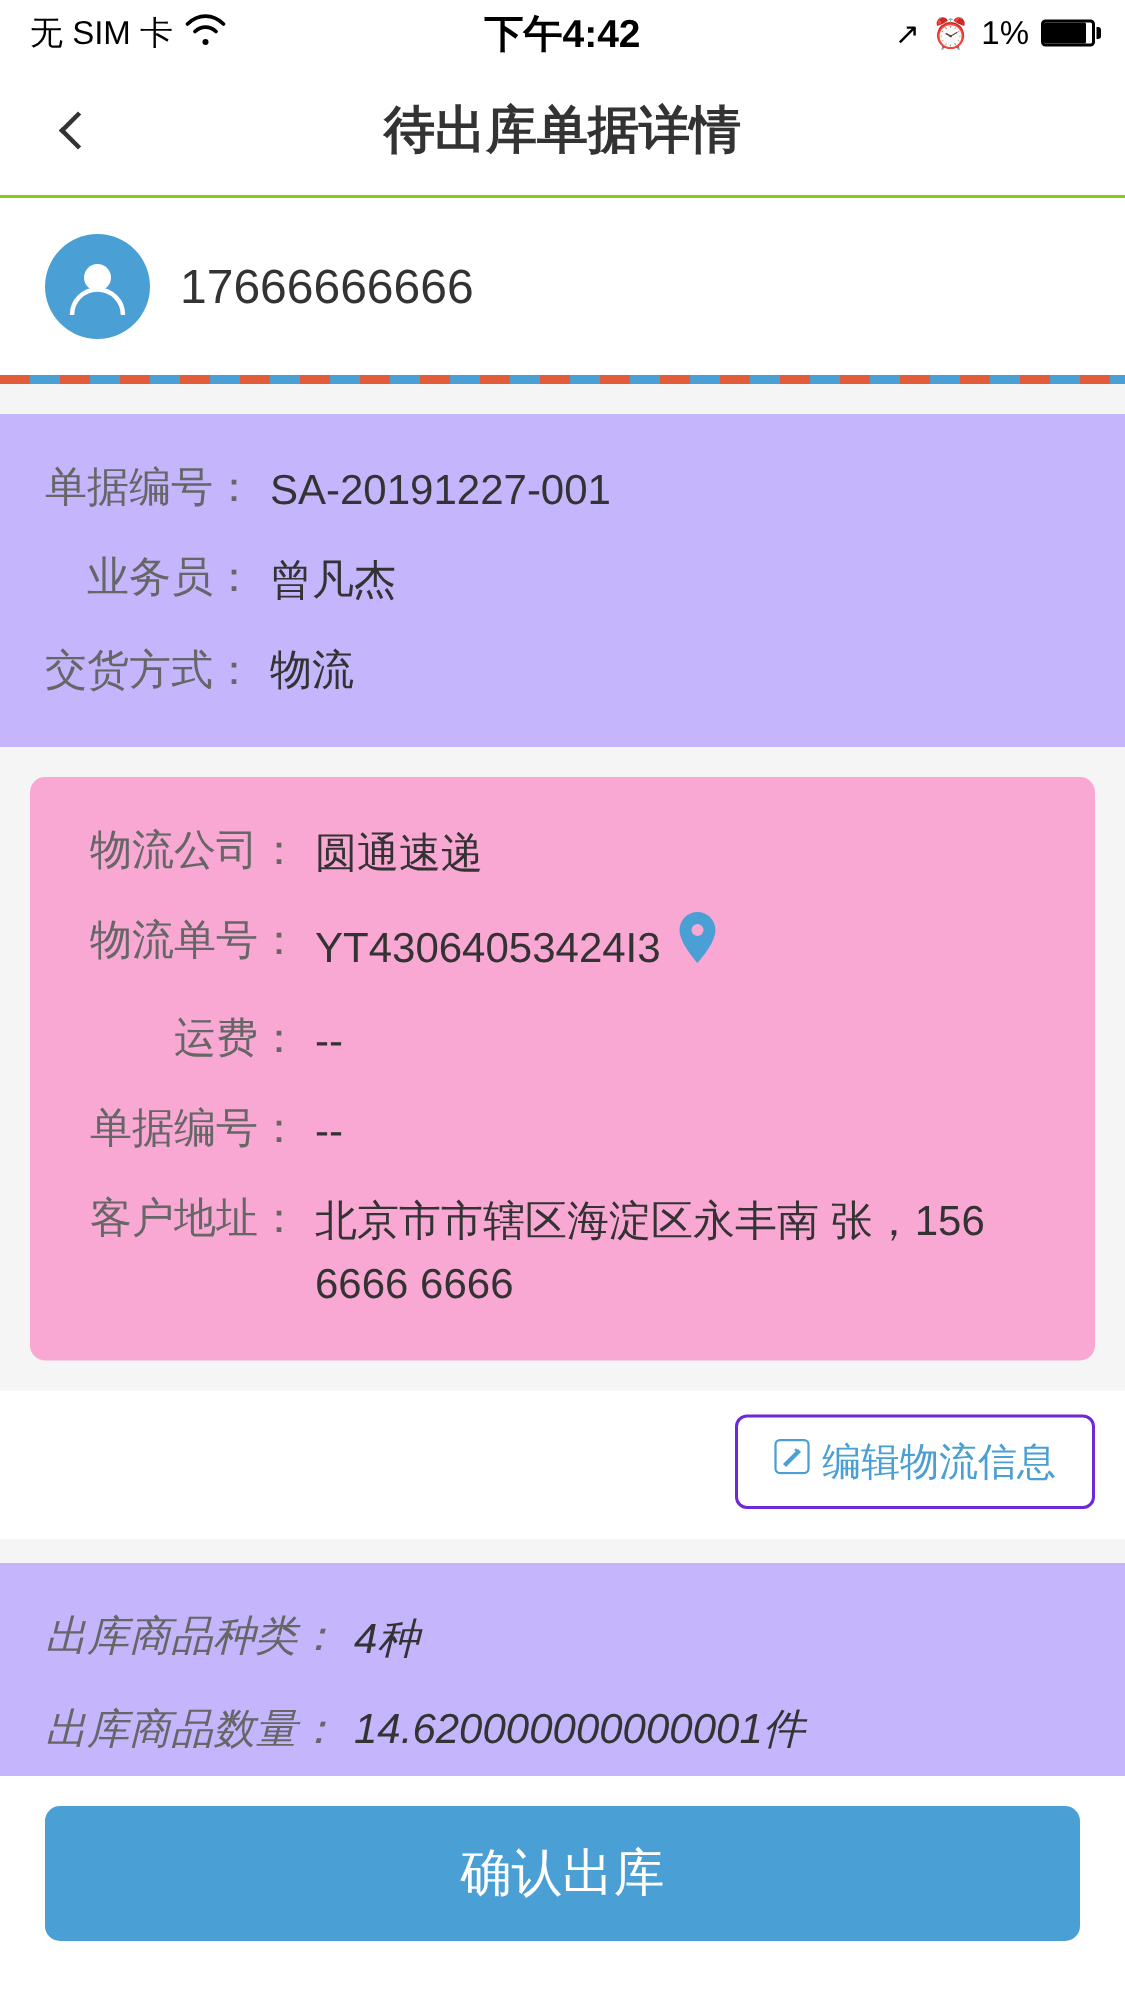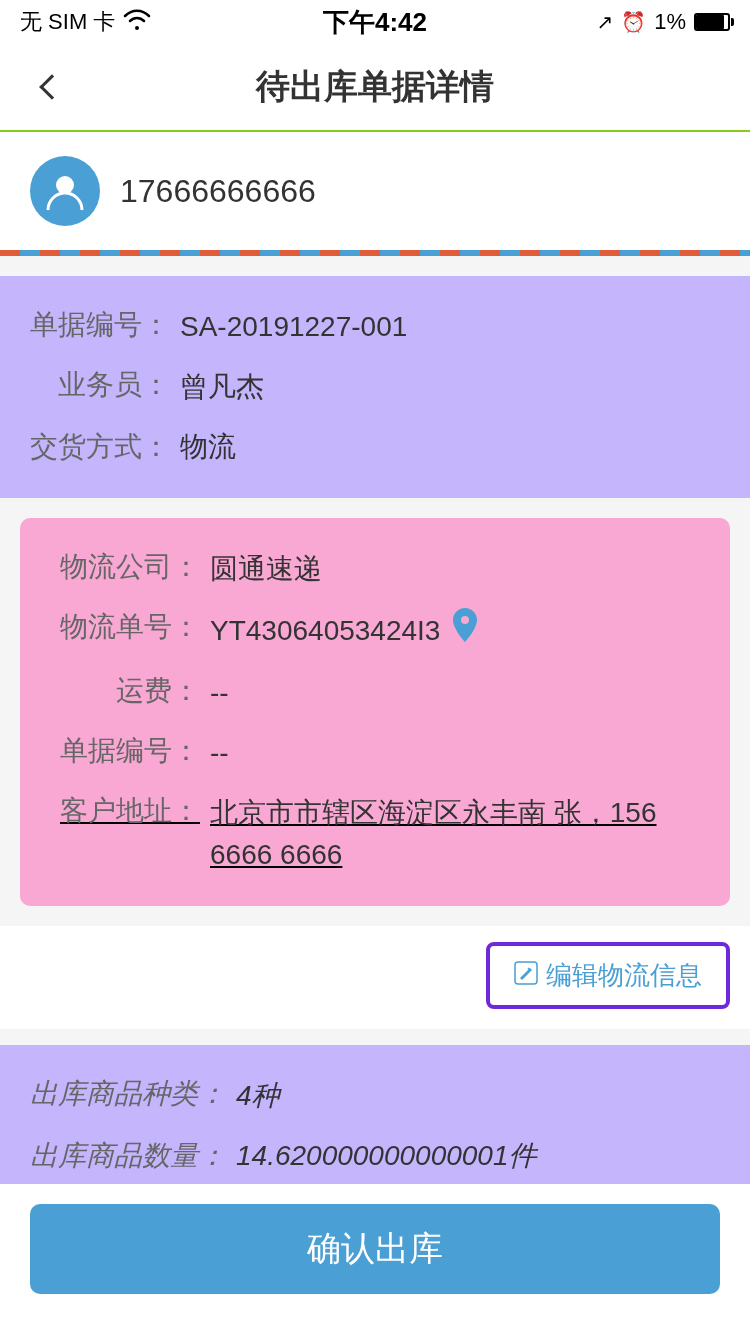--- a/index.html
+++ b/index.html
@@ -195,21 +195,20 @@
       padding: 30px;
     }
     .logistics-row {
       display: flex;
       align-items: flex-start;
       margin-bottom: 18px;
       font-size: 28px;
     }
     .logistics-row:last-child {
       margin-bottom: 0;
-      text-decoration: underline;
     }
     .logistics-label {
       color: #666;
       min-width: 160px;
       text-align: right;
       padding-right: 10px;
       flex-shrink: 0;
     }
     .logistics-value {
       color: #333;
@@ -226,21 +225,21 @@
     }
 
     
     .edit-btn-row {
       display: flex;
       justify-content: flex-end;
       padding: 16px 20px 20px;
       background: #fff;
     }
     .edit-btn {
-      border: 4px solid #6d28d9;
+      border: 2px solid #6d28d9;
       border-radius: 8px;
       padding: 12px 24px;
       color: #4a9fd4;
       font-size: 26px;
       display: flex;
       align-items: center;
       gap: 8px;
       cursor: pointer;
       background: #fff;
     }

